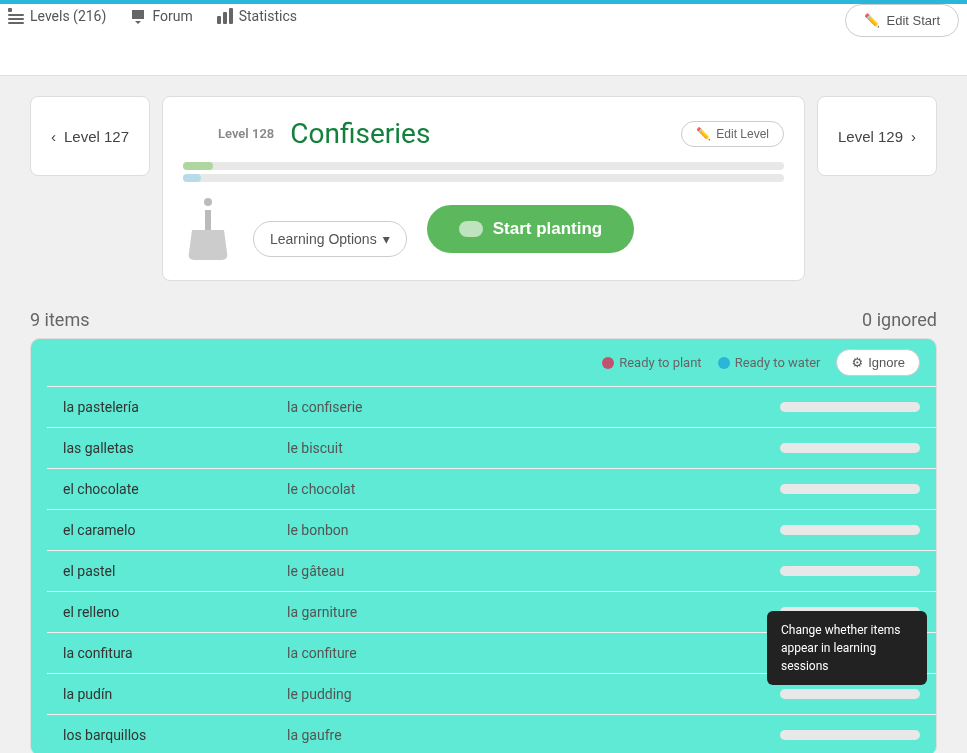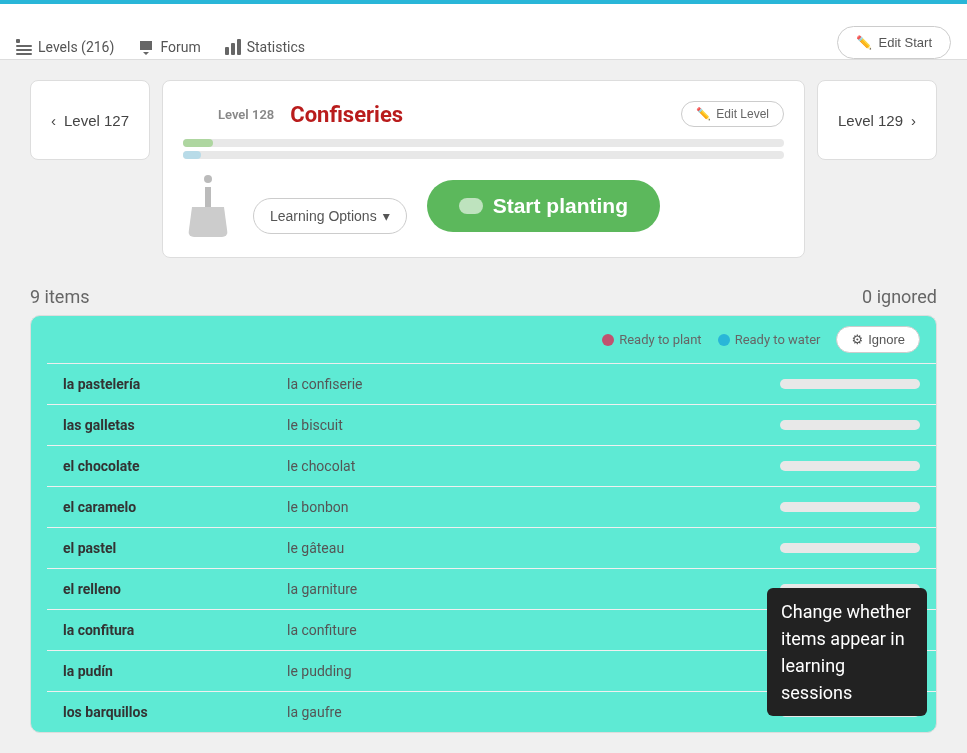--- a/index.html
+++ b/index.html
@@ -11,23 +11,23 @@
     }
     .top-bar {
       height: 4px;
       background: #29b6d8;
       width: 100%;
     }
     .nav-bar {
       background: #fff;
       border-bottom: 1px solid #ddd;
       display: flex;
-      align-items: flex-end;
-      padding: 0 16px;
-      height: 56px;
+      align-items: flex-start;
+      padding: 0 8px;
+      height: 72px;
       justify-content: space-between;
     }
     .nav-left {
       display: flex;
       align-items: center;
       gap: 24px;
     }
     .nav-item {
       display: flex;
       align-items: center;
@@ -100,23 +100,23 @@
       align-items: center;
       gap: 16px;
     }
     .level-number {
       font-size: 13px;
       color: #888;
       font-weight: 600;
       margin-left: 35px;
     }
     .level-name {
-      font-size: 22px;
-      font-weight: 700;
-      color: #b91c1c;
+      font-size: 28px;
+      font-weight: 400;
+      color: #15803d;
     }
     .edit-level-btn {
       border: 1px solid #ccc;
       background: #fff;
       border-radius: 16px;
       padding: 5px 14px;
       cursor: pointer;
       font-size: 12px;
       color: #666;
       display: flex;
@@ -181,21 +181,21 @@
       align-items: center;
       gap: 6px;
       margin-top: 20px;
     }
     .start-planting-btn {
       background: #5cb85c;
       color: #fff;
       border: none;
       border-radius: 30px;
       padding: 14px 32px;
-      font-size: 21px;
+      font-size: 17px;
       font-weight: 600;
       cursor: pointer;
       display: flex;
       align-items: center;
       gap: 10px;
     }
     .items-info {
       display: flex;
       justify-content: space-between;
       align-items: center;
@@ -249,21 +249,21 @@
       gap: 5px;
     }
     .vocab-row {
       display: flex;
       align-items: center;
       padding: 12px 16px;
       border-bottom: 1px solid #f0f0f0;
     }
     .vocab-row:last-child { border-bottom: none; }
     .vocab-spanish {
-      font-weight: 700;
+      font-weight: 400;
       color: #333;
       width: 224px;
       flex-shrink: 0;
     }
     .vocab-french {
       color: #555;
       flex: 1;
     }
     .vocab-progress {
       width: 140px;
@@ -278,21 +278,21 @@
       background: #e8e8e8;
       height: 10px;
       border-radius: 6px;
       width: 0%;
     }
     .tooltip-box {
       background: #222;
       color: #fff;
       border-radius: 6px;
       padding: 10px 14px;
-      font-size: 18px;
+      font-size: 12px;
       line-height: 1.5;
       max-width: 160px;
       position: absolute;
       right: 10px;
       top: 310px;
       z-index: 10;
     }
     .outer-wrap {
       position: relative;
     }

